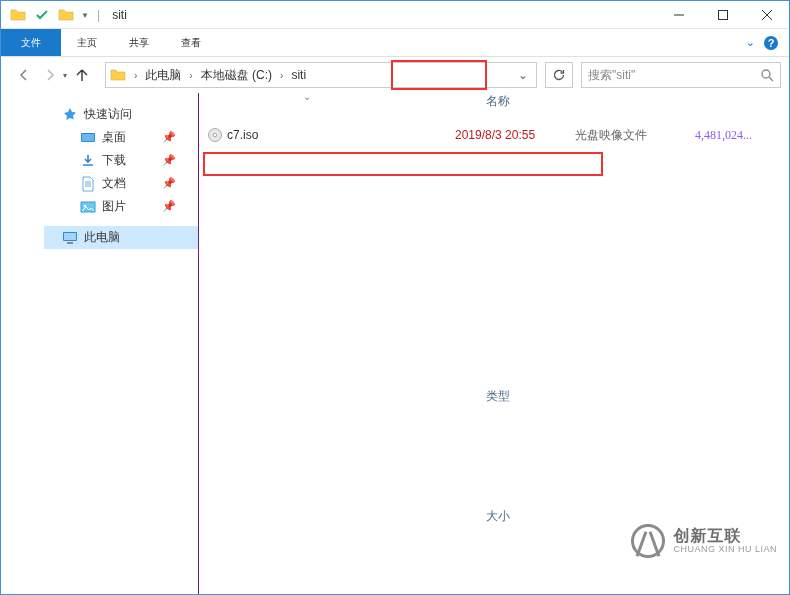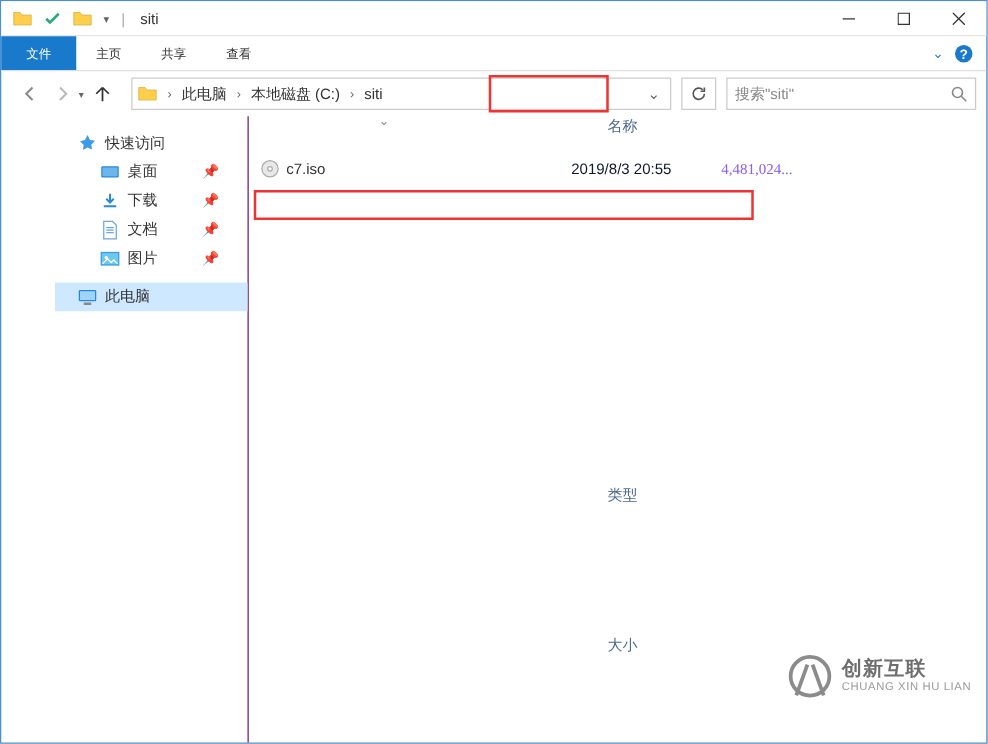--- a/index.html
+++ b/index.html
@@ -171,21 +171,21 @@
   .files { flex:1; position: relative; }
   .file-row {
     display: flex;
     align-items: center;
     padding: 4px 0 4px 8px;
     height: 24px;
     position: relative;
   }
   .file-row .icon { width:18px; display:flex; justify-content:center; }
   .file-row .fname { flex: 0 0 232px; padding-left: 4px; }
-  .file-row .fdate { flex: 0 0 120px; color:#0f172a; }
+  .file-row .fdate { flex: 0 0 120px; color:#b91c1c; }
   .file-row .ftype { flex: 0 0 120px; color:#666; }
   .file-row .fsize { flex: 0 0 100px; color:#8b5cf6;font-family:Liberation Serif, serif; }
   .file-hi {
     position: absolute;
     top: 29px;
     left: 4px;
     width: 400px;
     height: 24px;
     border: 2px solid #e33;
     pointer-events: none;
@@ -419,20 +419,21 @@
       <div class="files">
         <div class="file-row">
           <span class="icon">
             <svg width="16" height="16">
                 <circle cx="8" cy="8" r="6.5" fill="#e8e8e8" stroke="#aaa"></circle>
                 <circle cx="8" cy="8" r="1.8" fill="#fff" stroke="#aaa"></circle>
               </svg>
           </span>
           <span class="fname">c7.iso</span>
           <span class="fdate">2019/8/3 20:55</span>
+          <span class="ftype">光盘映像文件</span>
           <span class="fsize">4,481,024...</span>
         </div>
         <div class="file-hi"></div>
       </div>
 
       <div class="watermark">
         <div class="wm-logo"></div>
         <div class="wm-text">
           <div class="wm-cn">创新互联</div>
           <div class="wm-en">CHUANG XIN HU LIAN</div>

